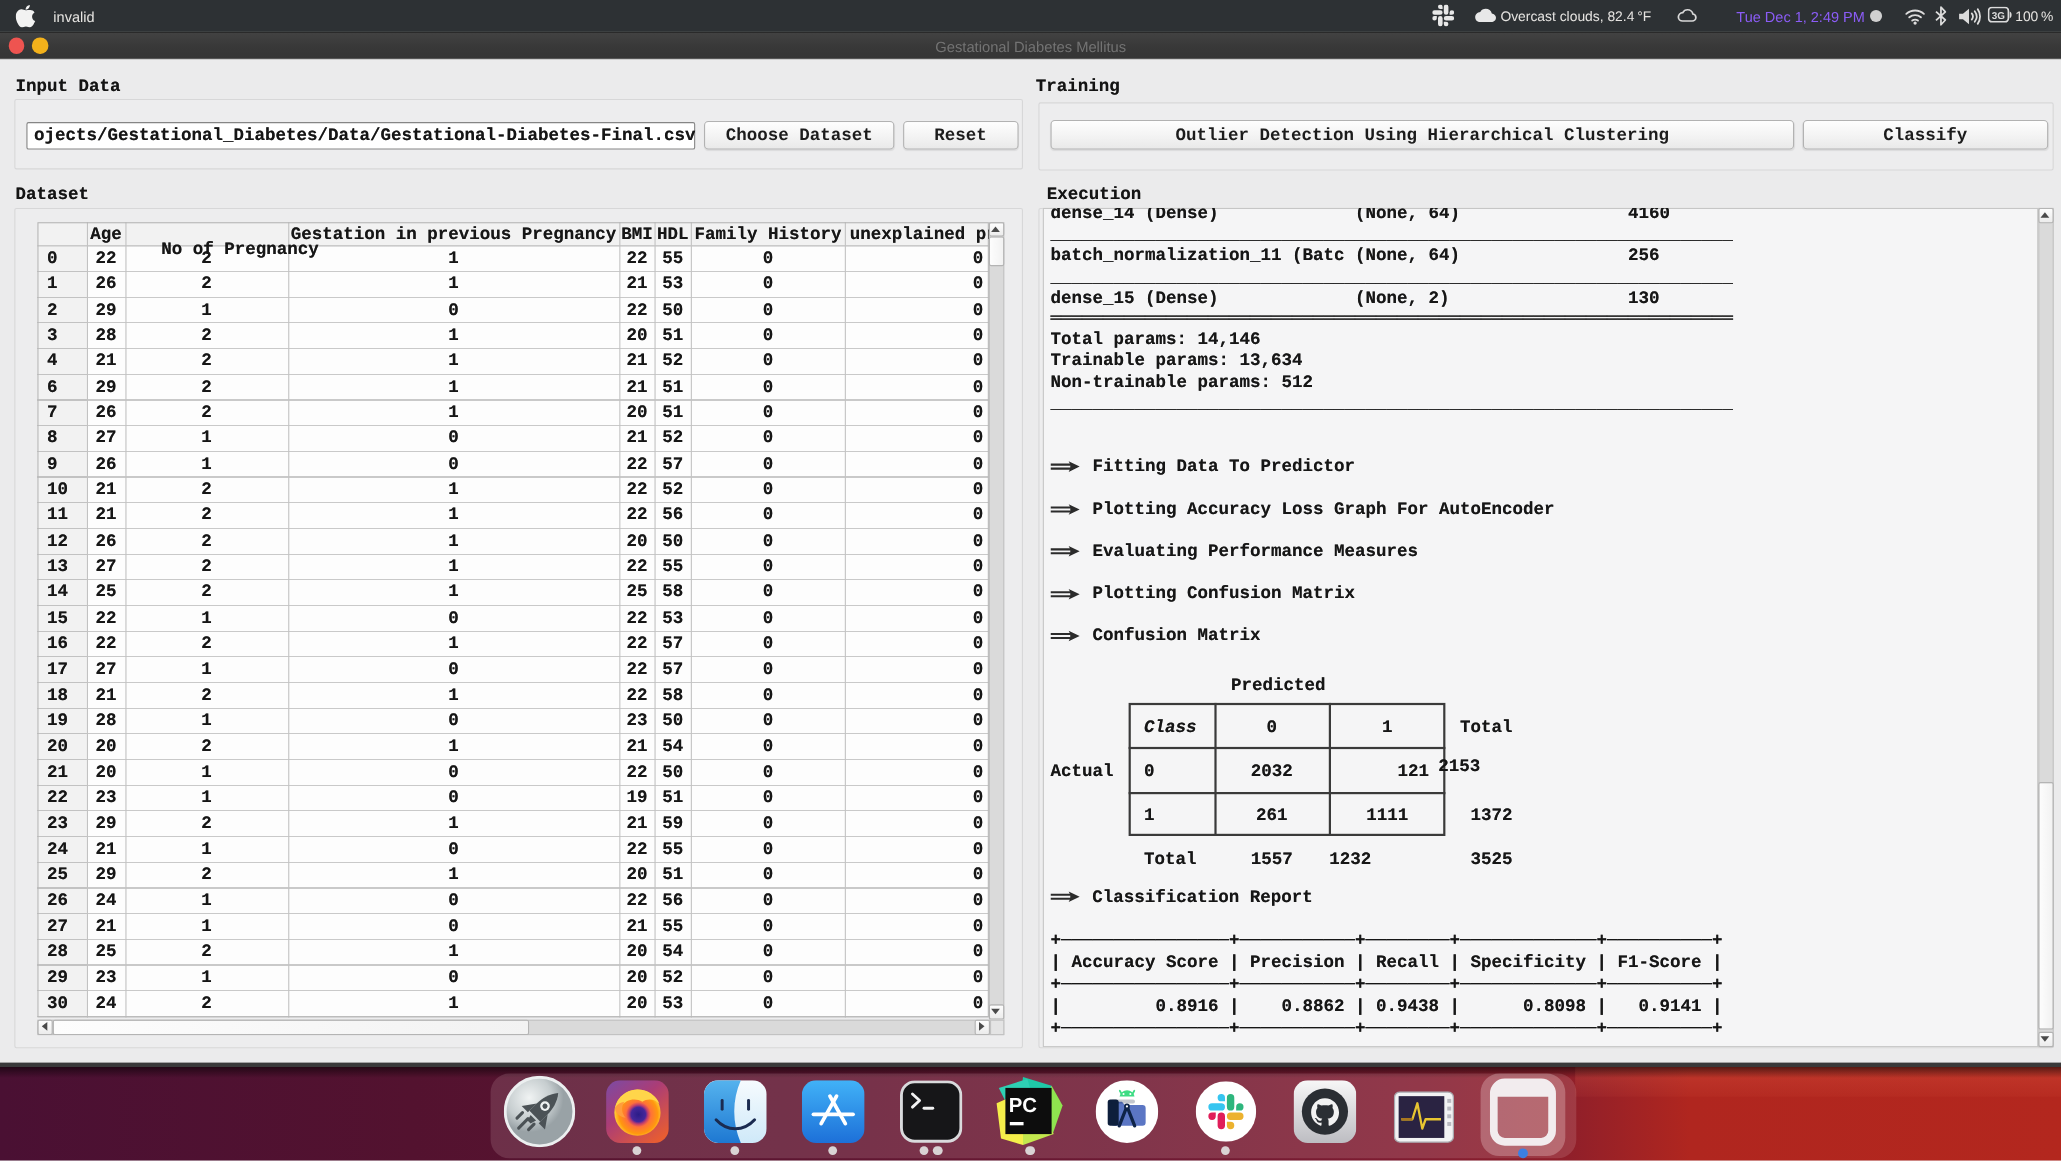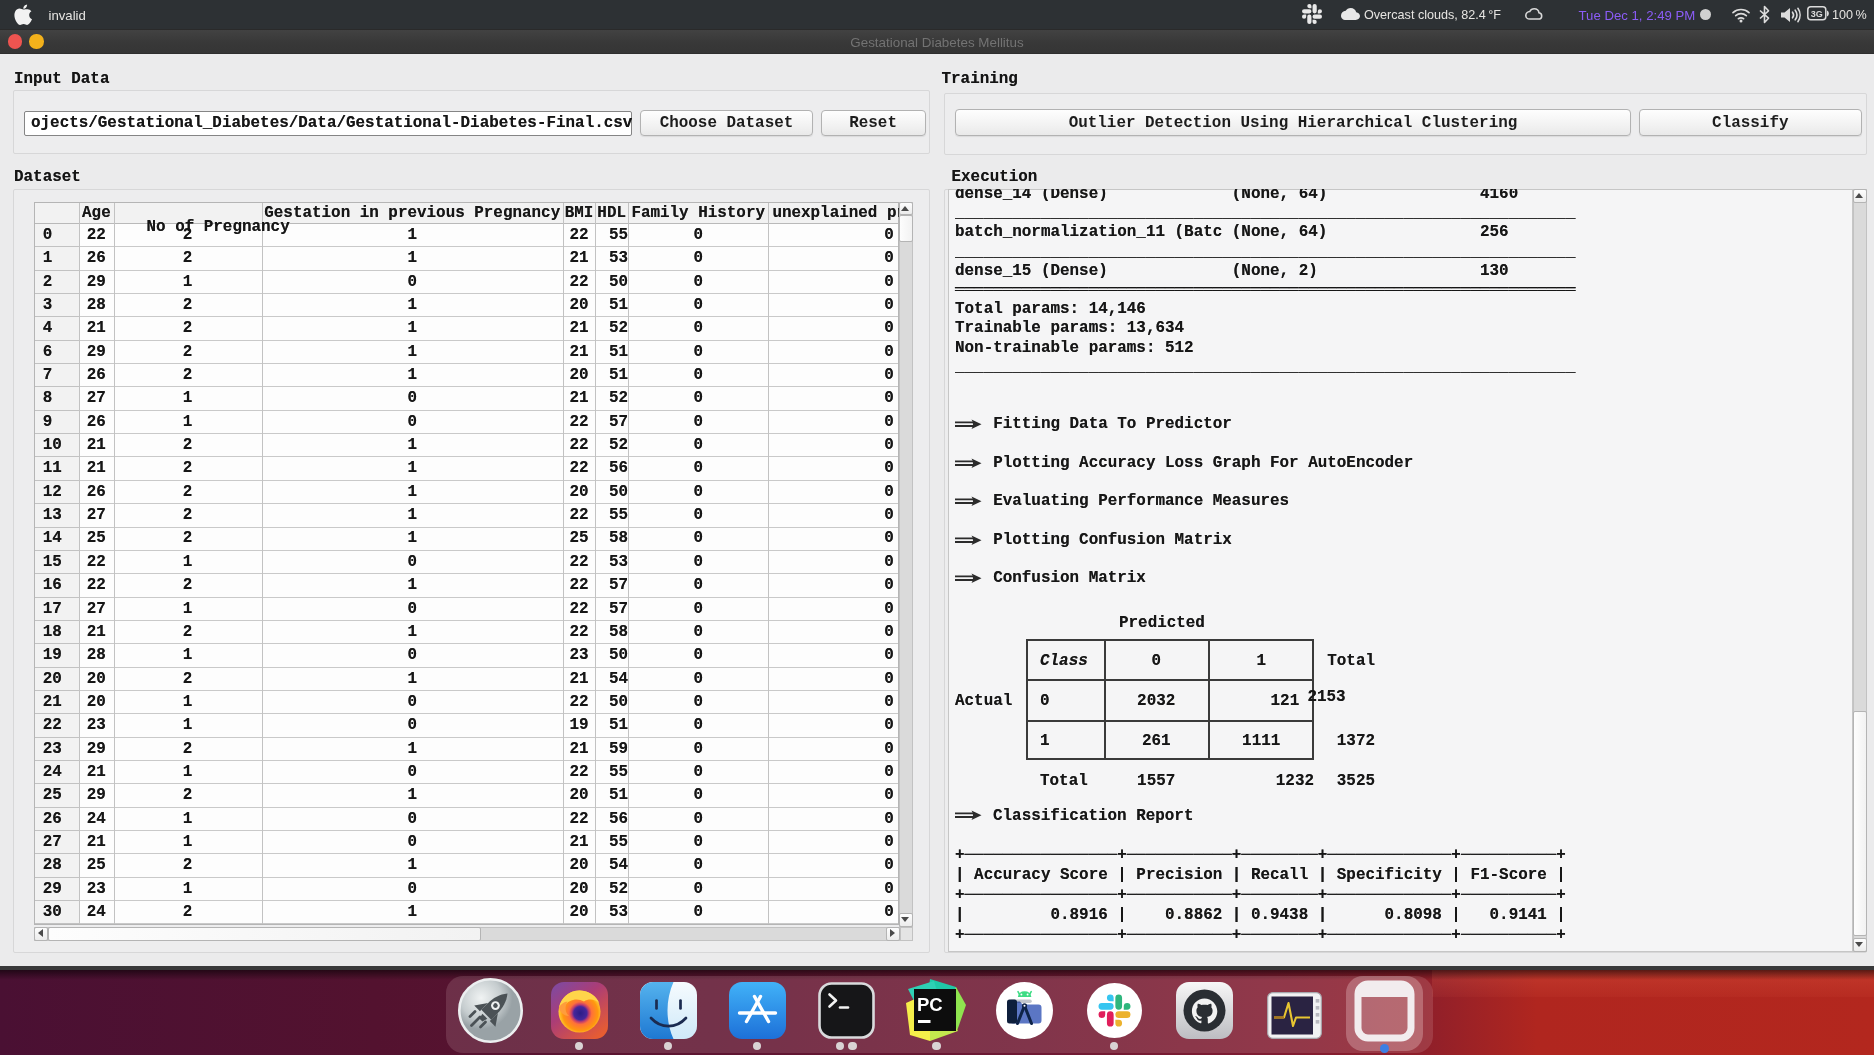--- a/index.html
+++ b/index.html
@@ -88,21 +88,21 @@
 <div class="a mono" style="left:261.7px;top:201.5px;width:301.1px;height:22.5px;line-height:22.5px;text-align:center;">Gestation in previous Pregnancy</div>
 <div class="a mono" style="left:562.8px;top:201.5px;width:32.6px;height:22.5px;line-height:22.5px;text-align:center;">BMI</div>
 <div class="a mono" style="left:595.4px;top:201.5px;width:32.6px;height:22.5px;line-height:22.5px;text-align:center;">HDL</div>
 <div class="a mono" style="left:628.0px;top:201.5px;width:140.4px;height:22.5px;line-height:22.5px;text-align:center;">Family History</div>
 <div class="a mono" style="left:768.4px;top:201.5px;width:130.4px;height:22.5px;line-height:22.5px;padding-left:4px;overflow:hidden;">unexplained pr</div>
 <div class="a mono" style="left:33.8px;top:224.0px;width:45.4px;height:700.5px;line-height:23.35px;padding-left:9px;">0<br>1<br>2<br>3<br>4<br>6<br>7<br>8<br>9<br>10<br>11<br>12<br>13<br>14<br>15<br>16<br>17<br>18<br>19<br>20<br>21<br>22<br>23<br>24<br>25<br>26<br>27<br>28<br>29<br>30</div>
 <div class="a mono" style="left:79.2px;top:224.0px;width:34.4px;height:700.5px;line-height:23.35px;text-align:center;">22<br>26<br>29<br>28<br>21<br>29<br>26<br>27<br>26<br>21<br>21<br>26<br>27<br>25<br>22<br>22<br>27<br>21<br>28<br>20<br>20<br>23<br>29<br>21<br>29<br>24<br>21<br>25<br>23<br>24</div>
 <div class="a mono" style="left:113.6px;top:224.0px;width:148.1px;height:700.5px;line-height:23.35px;text-align:center;">2<br>2<br>1<br>2<br>2<br>2<br>2<br>1<br>1<br>2<br>2<br>2<br>2<br>2<br>1<br>2<br>1<br>2<br>1<br>2<br>1<br>1<br>2<br>1<br>2<br>1<br>1<br>2<br>1<br>2</div>
 <div class="a mono" style="left:261.7px;top:224.0px;width:301.1px;height:700.5px;line-height:23.35px;text-align:center;">1<br>1<br>0<br>1<br>1<br>1<br>1<br>0<br>0<br>1<br>1<br>1<br>1<br>1<br>0<br>1<br>0<br>1<br>0<br>1<br>0<br>0<br>1<br>0<br>1<br>0<br>0<br>1<br>0<br>1</div>
 <div class="a mono" style="left:562.8px;top:224.0px;width:32.6px;height:700.5px;line-height:23.35px;text-align:center;">22<br>21<br>22<br>20<br>21<br>21<br>20<br>21<br>22<br>22<br>22<br>20<br>22<br>25<br>22<br>22<br>22<br>22<br>23<br>21<br>22<br>19<br>21<br>22<br>20<br>22<br>21<br>20<br>20<br>20</div>
-<div class="a mono" style="left:595.4px;top:224.0px;width:32.6px;height:700.5px;line-height:23.35px;text-align:right;">55<br>53<br>50<br>51<br>52<br>51<br>51<br>52<br>57<br>52<br>56<br>50<br>55<br>58<br>53<br>57<br>57<br>58<br>50<br>54<br>50<br>51<br>59<br>55<br>51<br>56<br>55<br>54<br>52<br>53</div>
+<div class="a mono" style="left:595.4px;top:224.0px;width:32.6px;height:700.5px;line-height:23.35px;text-align:center;">55<br>53<br>50<br>51<br>52<br>51<br>51<br>52<br>57<br>52<br>56<br>50<br>55<br>58<br>53<br>57<br>57<br>58<br>50<br>54<br>50<br>51<br>59<br>55<br>51<br>56<br>55<br>54<br>52<br>53</div>
 <div class="a mono" style="left:628.0px;top:224.0px;width:140.4px;height:700.5px;line-height:23.35px;text-align:center;">0<br>0<br>0<br>0<br>0<br>0<br>0<br>0<br>0<br>0<br>0<br>0<br>0<br>0<br>0<br>0<br>0<br>0<br>0<br>0<br>0<br>0<br>0<br>0<br>0<br>0<br>0<br>0<br>0<br>0</div>
 <div class="a mono" style="left:768.4px;top:224.0px;width:130.4px;height:700.5px;line-height:23.35px;text-align:right;padding-right:5px;">0<br>0<br>0<br>0<br>0<br>0<br>0<br>0<br>0<br>0<br>0<br>0<br>0<br>0<br>0<br>0<br>0<br>0<br>0<br>0<br>0<br>0<br>0<br>0<br>0<br>0<br>0<br>0<br>0<br>0</div>
 <div class="a" style="left:898.8px;top:201.5px;width:14.2px;height:725.5px;background:#dadada;border:1px solid #c2c2c2;"></div>
 <div class="a" style="left:898.8px;top:201.5px;width:14.2px;height:13.8px;background:linear-gradient(#fdfdfd,#ececec);border:1px solid #b4b4b4;border-radius:2px;"></div>
 <div class="a" style="left:901.3px;top:205.625px;width:0;height:0;border-left:4.6px solid transparent;border-right:4.6px solid transparent;border-bottom:5.75px solid #4a4a4a;"></div>
 <div class="a" style="left:898.8px;top:215.3px;width:14.2px;height:26.4px;background:linear-gradient(90deg,#fdfdfd,#f2f2f2);border:1px solid #b4b4b4;border-radius:2px;"></div>
 <div class="a" style="left:898.8px;top:913.2px;width:14.2px;height:13.8px;background:linear-gradient(#fdfdfd,#ececec);border:1px solid #b4b4b4;border-radius:2px;"></div>
 <div class="a" style="left:901.3px;top:917.325px;width:0;height:0;border-left:4.6px solid transparent;border-right:4.6px solid transparent;border-top:5.75px solid #4a4a4a;"></div>
 <div class="a" style="left:33.8px;top:927px;width:879.2px;height:14px;background:#dadada;border:1px solid #c2c2c2;"></div>
 <div class="a" style="left:33.8px;top:927px;width:14px;height:14px;background:linear-gradient(#fdfdfd,#ececec);border:1px solid #b4b4b4;border-radius:2px;"></div>
@@ -144,21 +144,21 @@
 <div class="a mono" style="left:92.5px;top:503.1px;line-height:19.2px;">0</div>
 <div class="a mono" style="left:92.5px;top:543.1px;line-height:19.2px;">1</div>
 <div class="a mono" style="left:92.5px;top:583.1px;line-height:19.2px;">Total</div>
 <div class="a mono" style="left:156.5px;top:462.9px;line-height:19.2px;width:104.4px;text-align:center;">0</div>
 <div class="a mono" style="left:156.5px;top:503.1px;line-height:19.2px;width:104.4px;text-align:center;">2032</div>
 <div class="a mono" style="left:156.5px;top:543.1px;line-height:19.2px;width:104.4px;text-align:center;">261</div>
 <div class="a mono" style="left:156.5px;top:583.1px;line-height:19.2px;width:104.4px;text-align:center;">1557</div>
 <div class="a mono" style="left:260.9000000000001px;top:462.9px;line-height:19.2px;width:105.6px;text-align:center;">1</div>
 <div class="a mono" style="left:260.9000000000001px;top:503.1px;line-height:19.2px;width:128px;text-align:center;padding-left:25px;">121</div>
 <div class="a mono" style="left:260.9000000000001px;top:543.1px;line-height:19.2px;width:105.6px;text-align:center;">1111</div>
-<div class="a mono" style="left:260.9000000000001px;top:583.1px;line-height:19.2px;width:105.6px;text-align:right;">1232</div>
+<div class="a mono" style="left:260.9000000000001px;top:583.1px;line-height:19.2px;width:105.6px;text-align:left;">1232</div>
 <div class="a mono" style="left:330.5px;top:462.9px;line-height:19.2px;width:97px;text-align:right;">Total</div>
 <div class="a mono" style="left:330.5px;top:499px;line-height:19.2px;width:97px;text-align:center;">2153</div>
 <div class="a mono" style="left:330.5px;top:543.1px;line-height:19.2px;width:97px;text-align:right;">1372</div>
 <div class="a mono" style="left:330.5px;top:583.1px;line-height:19.2px;width:97px;text-align:right;">3525</div>
 <div class="a mono" style="left:7.5px;top:503.1px;line-height:19.2px;">Actual</div>
 <svg class="a" style="left:7.5px;top:620.5px;" width="27" height="11" viewBox="0 0 27 11">
       <path d="M0 3.4 H18 M0 7.0 H18" stroke="#2b2b2b" stroke-width="1.9" fill="none"></path>
       <path d="M16.5 0.4 L26.5 5.2 L16.5 10.0 C18.5 7.2 18.5 3.2 16.5 0.4 Z" fill="#2b2b2b"></path>
     </svg>
 <div class="a mono" style="left:45.5px;top:618.4px;line-height:19.2px;">Classification Report</div>

